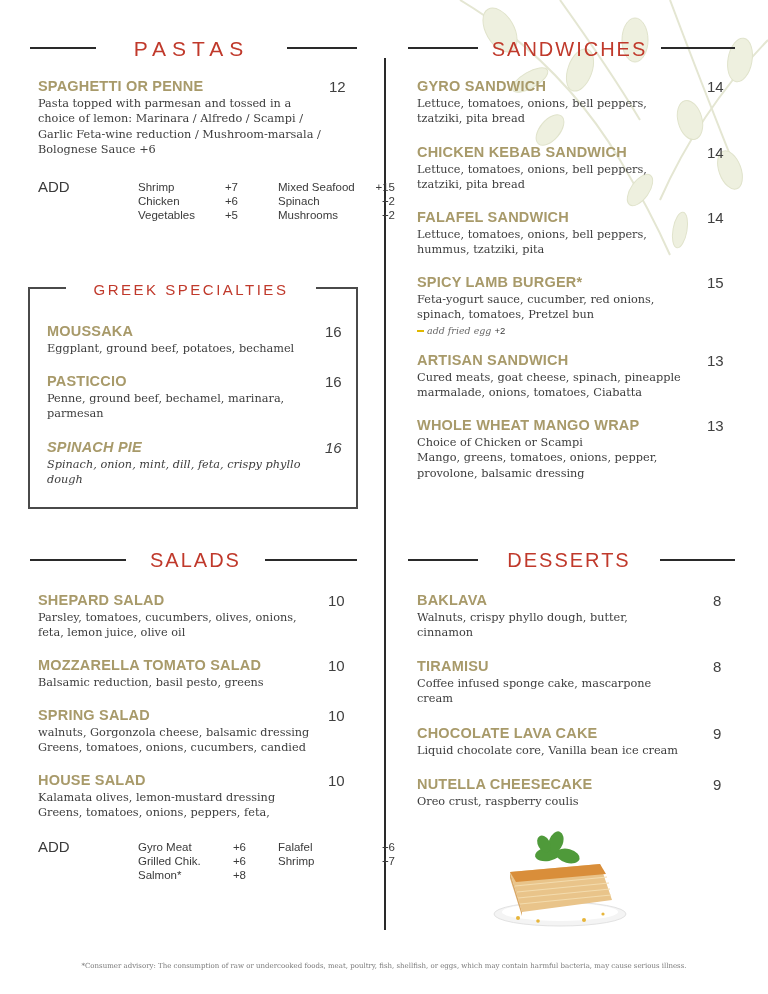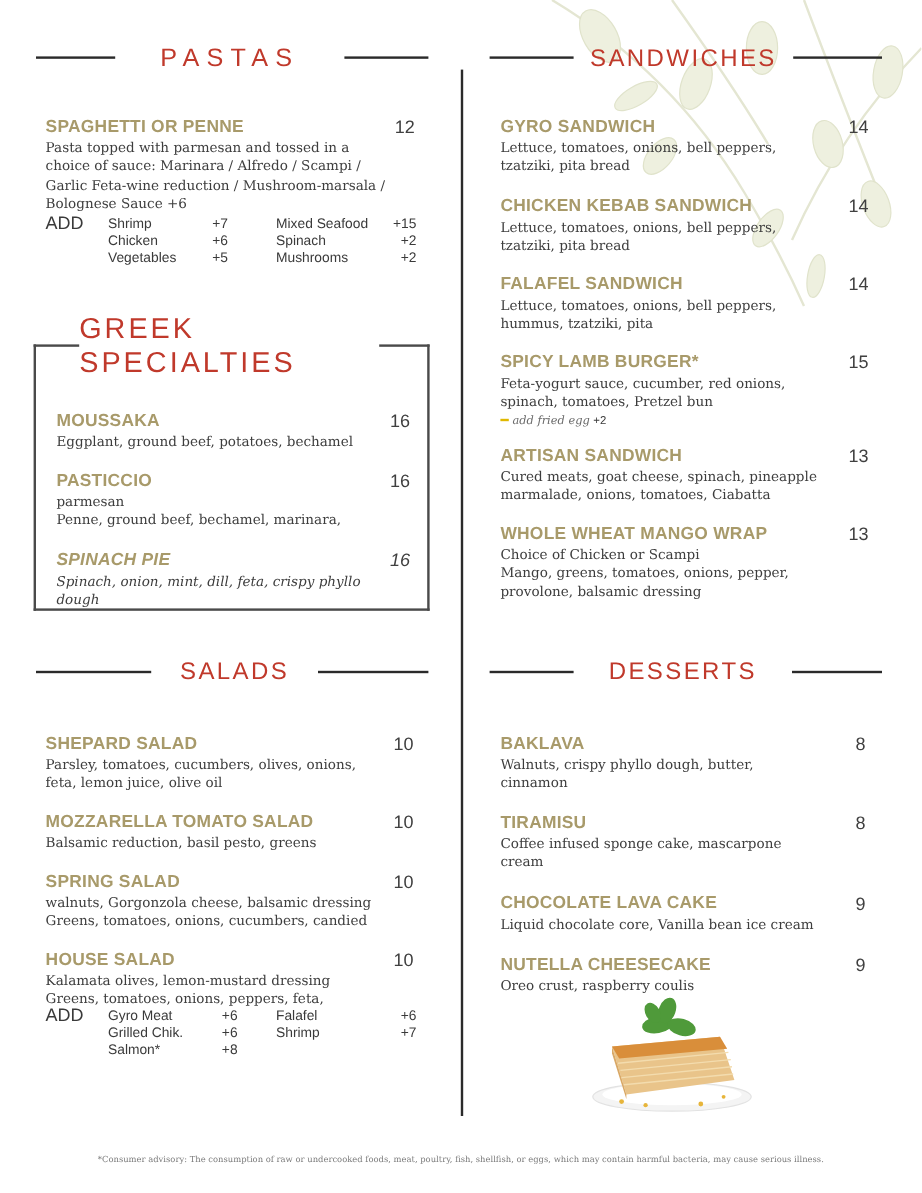--- a/index.html
+++ b/index.html
@@ -7,37 +7,37 @@
   body { position: relative; font-family: "DejaVu Serif", serif; color: #3a3a3a; }
 
   .olive-bg { position: absolute; left: 440px; top: 0; width: 328px; height: 260px; pointer-events: none; }
 
   .section-title {
     position: absolute; display: flex; align-items: center; justify-content: center;
     font-family: "Liberation Sans", sans-serif; color: #c0392b; font-weight: 400;
   }
   .title-line { position: absolute; height: 2px; background: #2a2a2a; }
 
-  .item { position: absolute; margin-top: 20px; }
+  .item { position: absolute; }
   .item-name {
     font-family: "Liberation Sans", sans-serif; font-weight: 700; color: #a89a6a;
     font-size: 14.5px; letter-spacing: 0.2px; line-height: 17px; white-space: nowrap;
   }
   .item-price {
     position: absolute; top: 0; font-family: "Liberation Sans", sans-serif;
     font-size: 15px; color: #404040; line-height: 17px;
   }
   .item-desc { font-size: 11.3px; line-height: 15.3px; color: #3d3d3d; margin-top: 1px; }
   .item-note { font-size: 9.5px; font-style: italic; color: #6a6a6a; line-height: 13px; margin-top: 1px; }
   .note-dash { display: inline-block; width: 7px; height: 2px; background: #e0b800; vertical-align: middle; margin-right: 3px; }
   .note-price { font-style: normal; font-family: "Liberation Sans", sans-serif; color: #3a3a3a; margin-left: 3px; }
 
   .add-block { position: absolute; font-family: "Liberation Sans", sans-serif; color: #3a3a3a; }
   .add-label { position: absolute; left: 0; top: 0; font-size: 15px; }
-  .add-col { position: absolute; top: 2px; font-size: 11.5px; line-height: 14px; }
+  .add-col { position: absolute; top: 2px; font-size: 11.5px; line-height: 14px; margin-left: 48px; }
   .add-row { display: flex; justify-content: space-between; }
 
   .greek-box { position: absolute; left: 28px; top: 287px; width: 330px; height: 222px;
     border: 2px solid #4a4a4a; border-top: none; }
   .greek-top-l { position: absolute; left: 28px; top: 287px; width: 38px; height: 2px; background: #4a4a4a; }
   .greek-top-r { position: absolute; left: 316px; top: 287px; width: 42px; height: 2px; background: #4a4a4a; }
 
   .v-divider { position: absolute; left: 384px; top: 58px; width: 2px; height: 872px; background: #2a2a2a; }
 
   .dessert-img { position: absolute; left: 488px; top: 830px; width: 142px; height: 98px; }
@@ -73,21 +73,21 @@
 
 <div class="title-line" style="left:30px; top:47px; width:66px;"></div>
 <div class="title-line" style="left:287px; top:47px; width:70px;"></div>
 <div class="section-title" style="left:96px; top:36px; width:191px; height:26px; font-size:21px; letter-spacing:6px;">PASTAS</div>
 
 <div class="item" style="left:38px; top:78px; width:306px;">
   <div class="item-name">SPAGHETTI OR PENNE</div>
   <div class="item-price" style="left:291px;">12</div>
   <div class="item-desc">
     <div>Pasta topped with parmesan and tossed in a</div>
-    <div>choice of sauce:  Marinara / Alfredo / Scampi /</div>
+    <div>choice of lemon:  Marinara / Alfredo / Scampi /</div>
     <div>Garlic Feta-wine reduction / Mushroom-marsala /</div>
     <div>Bolognese Sauce +6</div>
   </div>
 </div>
 
 <div class="add-block" style="left:38px; top:178px; width:310px; height:46px;">
   <div class="add-label">ADD</div>
   <div class="add-col" style="left:52px; width:100px;">
     <div class="add-row">
         <span>Shrimp</span>
@@ -114,35 +114,35 @@
     <div class="add-row">
         <span>Mushrooms</span>
         <span>+2</span>
       </div>
   </div>
 </div>
 
 <div class="greek-box"></div>
 <div class="greek-top-l"></div>
 <div class="greek-top-r"></div>
-<div class="section-title" style="left:66px; top:276px; width:250px; height:26px; font-size:24px; letter-spacing:2.5px;">GREEK SPECIALTIES</div>
+<div class="section-title" style="left:66px; top:276px; width:250px; height:26px; font-size:15px; letter-spacing:2.5px;">GREEK SPECIALTIES</div>
 
 <div class="item" style="left:47px; top:323px; width:293px;">
   <div class="item-name">MOUSSAKA</div>
   <div class="item-price" style="left:278px;">16</div>
   <div class="item-desc">
     <div>Eggplant, ground beef, potatoes, bechamel</div>
   </div>
 </div>
 <div class="item" style="left:47px; top:373px; width:293px;">
   <div class="item-name">PASTICCIO</div>
   <div class="item-price" style="left:278px;">16</div>
   <div class="item-desc">
+    <div>Penne, ground beef, bechamel, marinara,</div>
     <div>parmesan</div>
-    <div>Penne, ground beef, bechamel, marinara,</div>
   </div>
 </div>
 <div class="item" style="left:47px; top:439px; width:293px;font-style:italic;">
   <div class="item-name">SPINACH PIE</div>
   <div class="item-price" style="left:278px;">16</div>
   <div class="item-desc">
     <div>Spinach, onion, mint, dill, feta, crispy phyllo</div>
     <div>dough</div>
   </div>
 </div>

